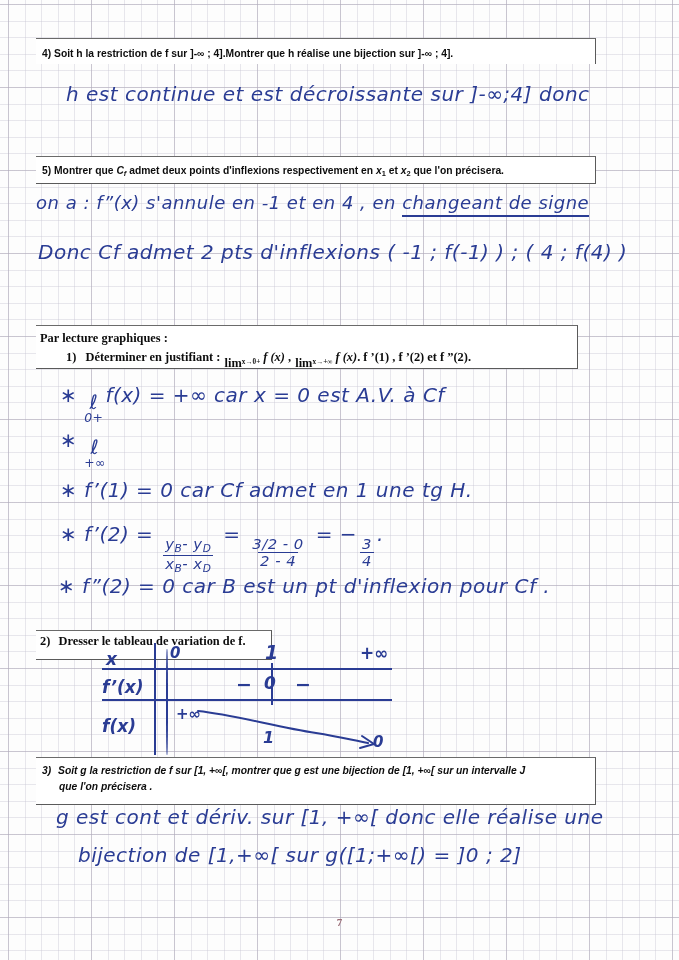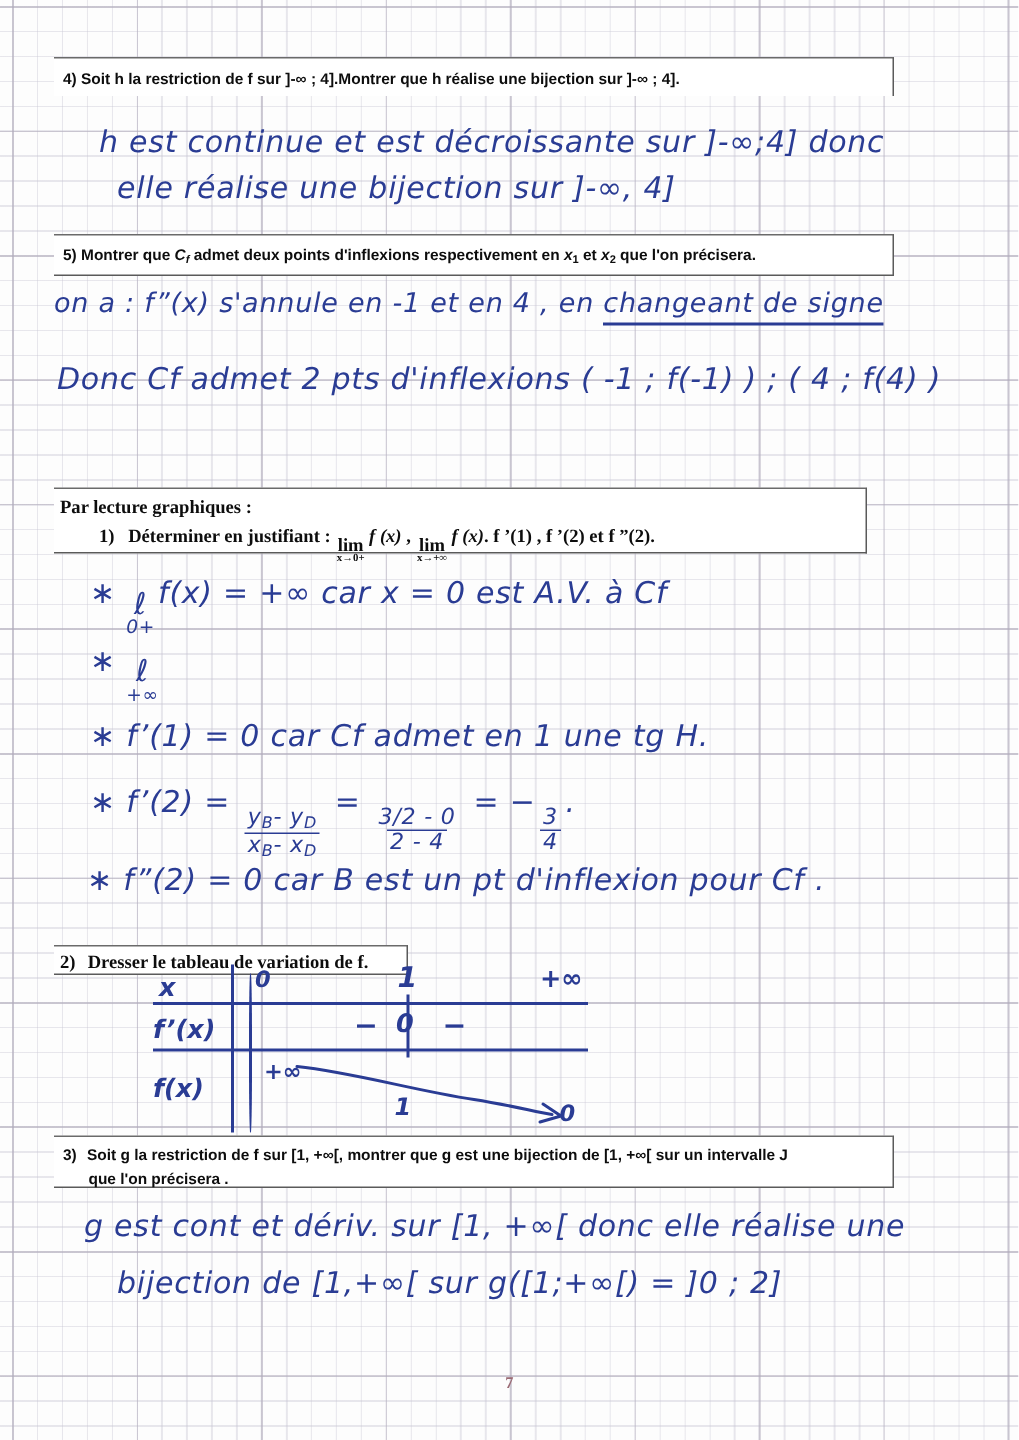--- a/index.html
+++ b/index.html
@@ -49,21 +49,21 @@
   .bd-top    { border-top: 1.6px solid #6a6a6a; }
   .bd-right  { border-right: 1.6px solid #5a5a5a; }
   .bd-bottom { border-bottom: 1.6px solid #5a5a5a; }
 
   .sub { font-size: 0.72em; vertical-align: -0.28em; }
   .ital { font-style: italic; }
 
   
   .lim {
     display: inline-flex;
-    flex-direction: column;
+    flex-direction: row;
     align-items: center;
     vertical-align: -0.45em;
     line-height: 1;
     margin: 0 1px;
   }
   .lim .lm { font-size: 1em; font-weight: 700;}
   .lim .lsub { font-size: 0.58em; font-weight: 700; margin-top: 0px; }
 
   
   #exercice-tag {
@@ -156,21 +156,20 @@
 <body>
 
 <div id="page">
 
   <div class="stmt stmt-sans bd-top bd-right" style="left:36px; top:38px; width:560px; height:26px; padding:8px 6px 0 6px;">
     <span>4)</span>
     <span class="reg">Soit h la restriction de f sur ]-∞ ; 4].Montrer que h réalise une bijection sur  ]-∞ ; 4].</span>
   </div>
 
   <div class="hw hw-lg" style="left:66px; top:82px;">h est continue et est décroissante sur ]-∞;4] donc</div>
-  <div class="hw hw-lg" style="left:78px; top:113px;">elle réalise une bijection sur ]-∞, 4]</div>
 
   <div class="stmt stmt-sans bd-top bd-right bd-bottom" style="left:36px; top:156px; width:560px; height:28px; padding:7px 6px 0 6px;">
     <span>5)</span>
     <span class="reg">Montrer que </span><span class="ital">C</span><span class="sub ital">f</span><span class="reg"> admet deux points d'inflexions respectivement en </span><span class="ital">x</span><span class="sub">1</span><span class="reg"> et </span><span class="ital">x</span><span class="sub">2</span><span class="reg"> que l'on précisera.</span>
   </div>
 
   <div class="hw hw-md" style="left:36px; top:192px;">
     <span>on a :  f”(x)  s'annule  en -1 et en 4 , en </span><span class="ul-hw">changeant de signe</span>
   </div>
   <div class="hw hw-lg" style="left:38px; top:240px;">Donc  Cf  admet  2 pts  d'inflexions  ( -1 ; f(-1) ) ; ( 4 ; f(4) )</div>
@@ -216,21 +215,21 @@
         <span class="num">3/2 - 0</span>
         <span class="den">2 - 4</span>
       </span><span> = </span><span>−</span><span class="frac">
         <span class="num">3</span>
         <span class="den">4</span>
       </span><span>.</span>
   </div>
 
   <div class="hw hw-lg" style="left:58px; top:574px;">∗  f”(2) = 0  car B est un pt  d'inflexion  pour Cf .</div>
 
-  <div class="stmt stmt-serif bd-top bd-right bd-bottom" style="left:36px; top:630px; width:236px; height:20px; padding:2px 4px 0 4px;">
+  <div class="stmt stmt-serif bd-top bd-right bd-bottom" style="left:36px; top:630px; width:236px; height:30px; padding:2px 4px 0 4px;">
     <span>2)</span>
     <span style="margin-left:5px;">Dresser le tableau de variation de f.</span>
   </div>
 
   <div id="var-table">
 
     <div class="vt-lbl" style="left:-2px; top:6px; font-size:17px;">x</div>
     <div class="vt-lbl" style="left:-6px; top:34px; font-size:17px;">f’(x)</div>
     <div class="vt-lbl" style="left:-6px; top:73px; font-size:17px;">f(x)</div>
 
@@ -254,21 +253,21 @@
     <div class="vt-lbl" style="left:68px; top:62px; font-size:15px;">+∞</div>
     <div class="vt-lbl" style="left:155px; top:85px; font-size:16px;">1</div>
     <div class="vt-lbl" style="left:265px; top:90px; font-size:15px;">0</div>
 
     <svg width="210" height="50" style="position:absolute; left:88px; top:62px;">
       <path d="M2,6 C40,10 80,22 120,28 C145,32 160,36 172,38" stroke="#2a3c94" stroke-width="2" fill="none" stroke-linecap="round"></path>
       <path d="M166,31 L178,39 L164,43" stroke="#2a3c94" stroke-width="2" fill="none" stroke-linecap="round" stroke-linejoin="round"></path>
     </svg>
   </div>
 
-  <div class="stmt stmt-sans bd-top bd-right bd-bottom" style="left:36px; top:757px; width:560px; height:35px; padding:6px 6px 0 6px;">
+  <div class="stmt stmt-sans bd-top bd-right bd-bottom" style="left:36px; top:757px; width:560px; height:48px; padding:6px 6px 0 6px;font-style:italic;">
     <div>
       <span>3)</span>
       <span class="reg" style="margin-left:4px;">Soit g la restriction de f sur [1, +∞[, montrer que g est une bijection de [1, +∞[ sur un intervalle J</span>
     </div>
     <div style="padding-left:17px; margin-top:2px;" class="reg">que l'on précisera .</div>
   </div>
 
   <div class="hw hw-lg" style="left:56px; top:805px;">g est cont et dériv. sur [1, +∞[   donc elle réalise une</div>
   <div class="hw hw-lg" style="left:78px; top:843px;">bijection de [1,+∞[ sur g([1;+∞[) = ]0 ; 2]</div>
 

